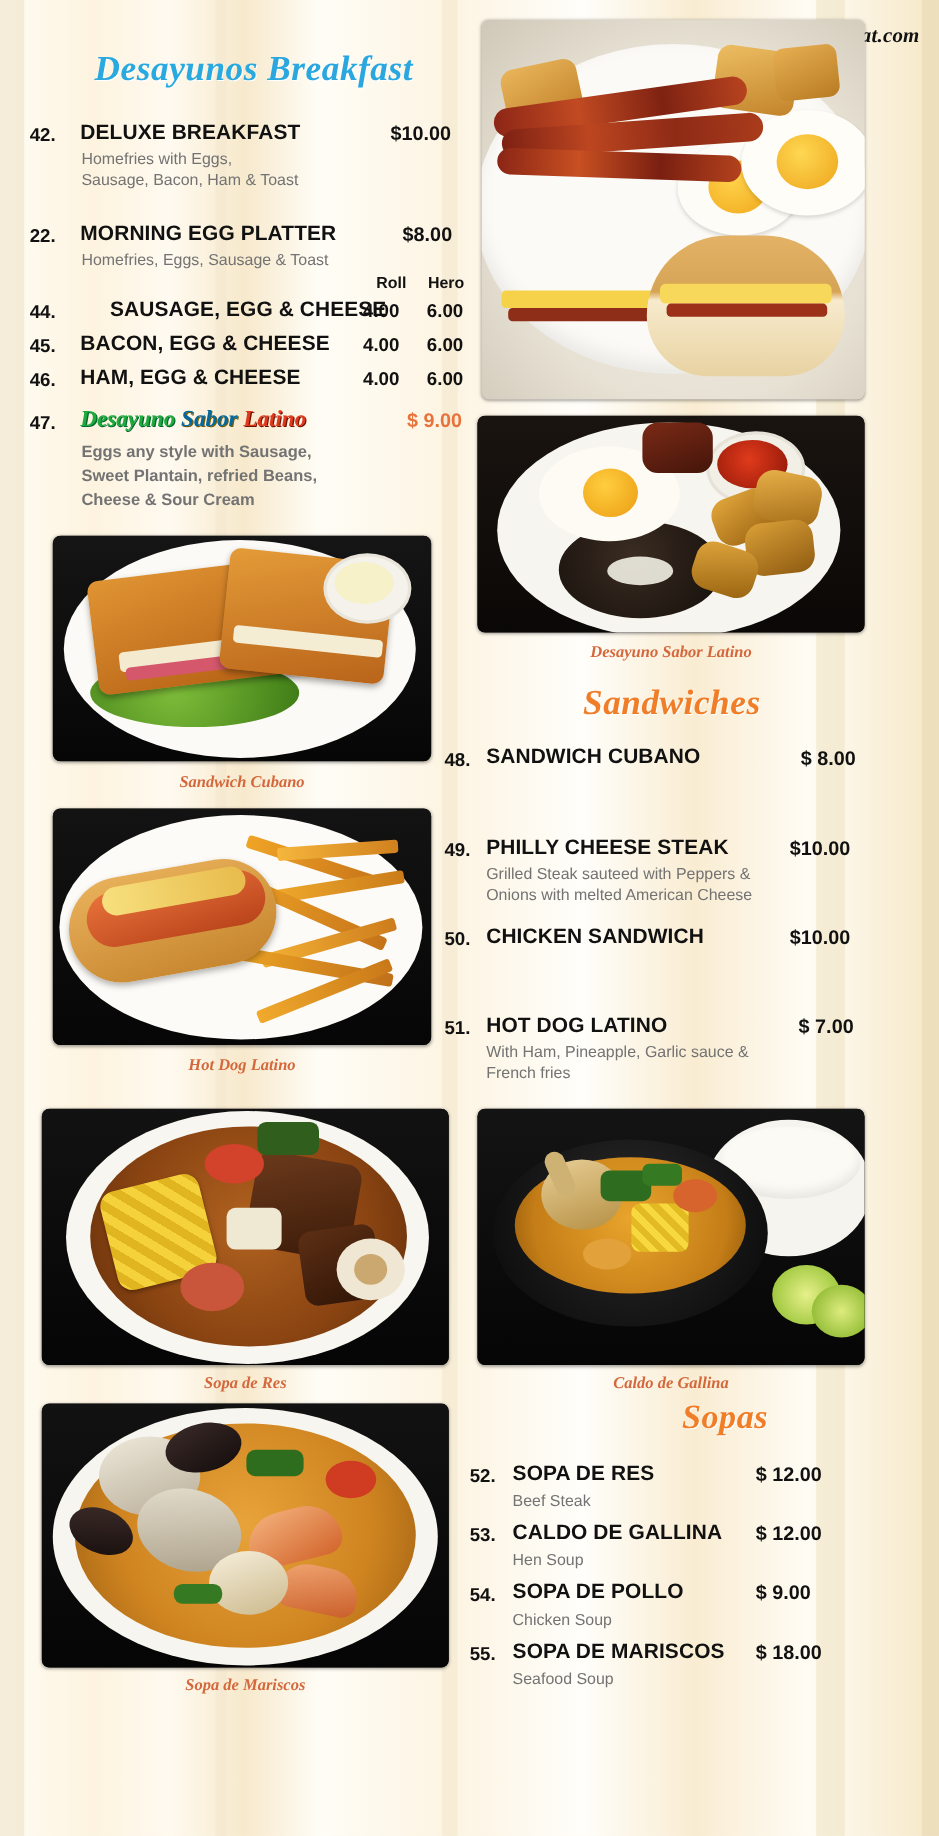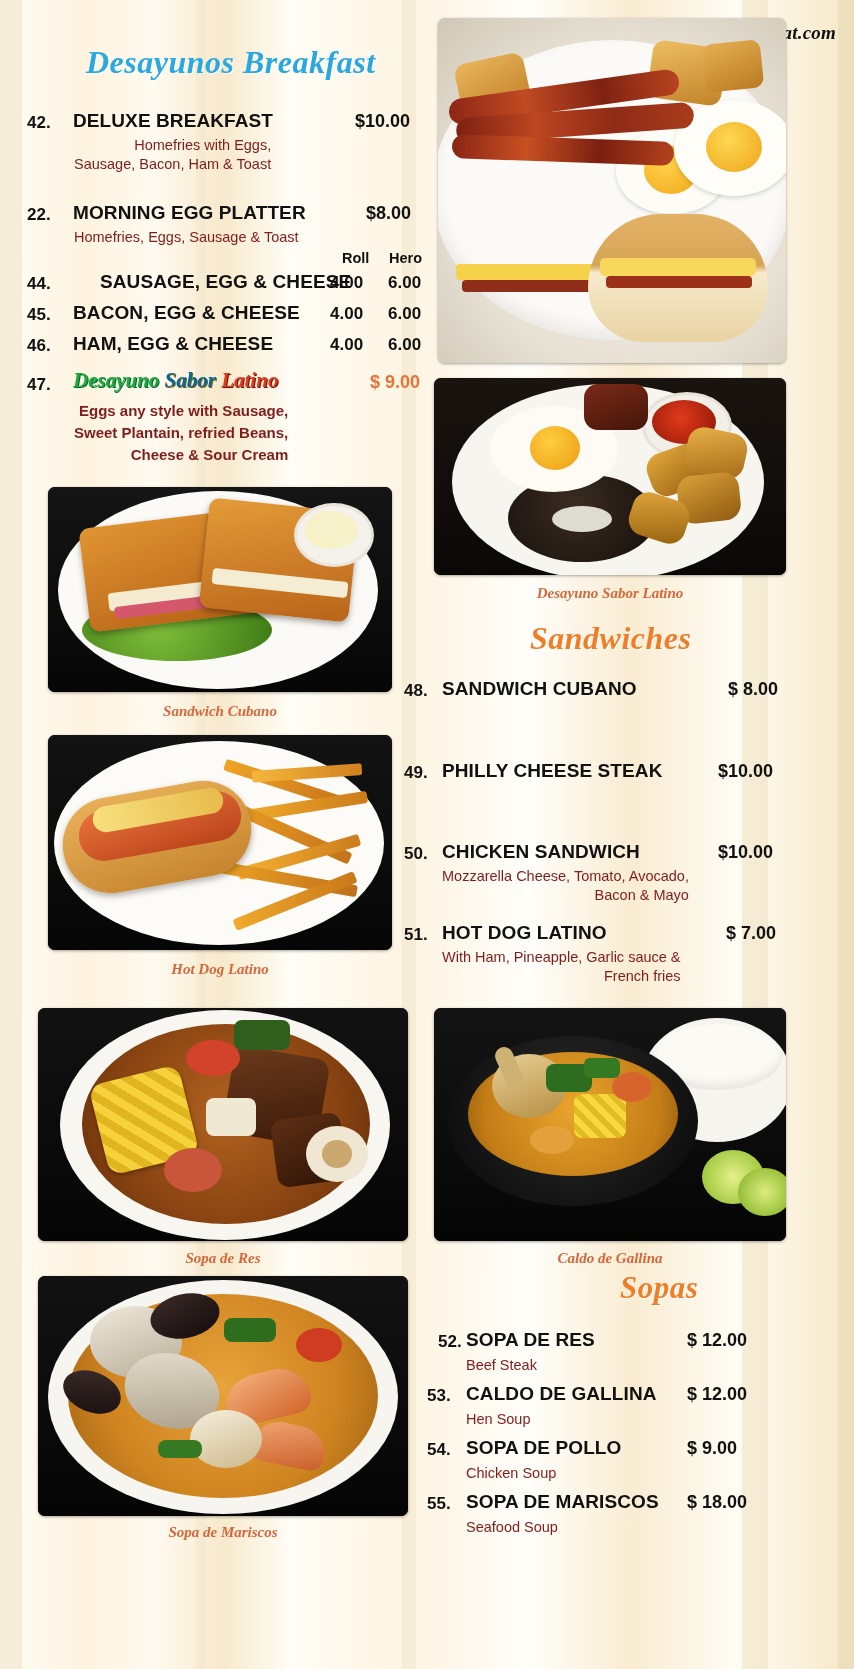--- a/index.html
+++ b/index.html
@@ -48,23 +48,22 @@
   }
   .name{
     position:absolute;font-weight:bold;font-size:19px;color:#111;
     letter-spacing:.1px;white-space:nowrap;
   }
   .price{
     position:absolute;font-weight:bold;font-size:18px;color:#111;
     white-space:nowrap;
   }
   .desc{
-    position:absolute;font-size:14.5px;color:#7f1d1d;line-height:19px;
+    position:absolute;font-size:14.5px;color:#737373;line-height:19px;
     white-space:pre-line;
-    text-align:right;
   }
   .colhead{
     position:absolute;font-weight:bold;font-size:14.5px;color:#111;
   }
   .p2{position:absolute;font-weight:bold;font-size:17px;color:#111;}
 
   
   #name-47{
     font-family:"Liberation Serif",serif;font-style:italic;font-weight:bold;
     font-size:21px;
@@ -150,34 +149,34 @@
 Sweet Plantain, refried Beans,
 Cheese &amp; Sour Cream</div>
 
   <div class="num" style="left:404px;top:681px;">48.</div>
   <div class="name" style="left:442px;top:678px;">SANDWICH CUBANO</div>
   <div class="price" style="left:728px;top:679px;">$ 8.00</div>
 
   <div class="num" style="left:404px;top:763px;">49.</div>
   <div class="name" style="left:442px;top:760px;">PHILLY CHEESE STEAK</div>
   <div class="price" style="left:718px;top:761px;">$10.00</div>
+  <div class="desc" style="left:442px;top:786px;">Grilled Steak sauteed with Peppers &amp;
+Onions with melted American Cheese</div>
 
   <div class="num" style="left:404px;top:844px;">50.</div>
   <div class="name" style="left:442px;top:841px;">CHICKEN SANDWICH</div>
   <div class="price" style="left:718px;top:842px;">$10.00</div>
-  <div class="desc" style="left:442px;top:867px;">Mozzarella Cheese, Tomato, Avocado,
-Bacon &amp; Mayo</div>
 
   <div class="num" style="left:404px;top:925px;">51.</div>
   <div class="name" style="left:442px;top:922px;">HOT DOG LATINO</div>
   <div class="price" style="left:726px;top:923px;">$ 7.00</div>
   <div class="desc" style="left:442px;top:948px;">With Ham, Pineapple, Garlic sauce &amp;
 French fries</div>
 
-  <div class="num" style="left:427px;top:1332px;margin-left:11px;">52.</div>
+  <div class="num" style="left:427px;top:1332px;">52.</div>
   <div class="name" style="left:466px;top:1329px;">SOPA DE RES</div>
   <div class="price" style="left:687px;top:1330px;">$ 12.00</div>
   <div class="desc" style="left:466px;top:1356px;">Beef Steak</div>
 
   <div class="num" style="left:427px;top:1386px;">53.</div>
   <div class="name" style="left:466px;top:1383px;">CALDO DE GALLINA</div>
   <div class="price" style="left:687px;top:1384px;">$ 12.00</div>
   <div class="desc" style="left:466px;top:1410px;">Hen Soup</div>
 
   <div class="num" style="left:427px;top:1440px;">54.</div>

